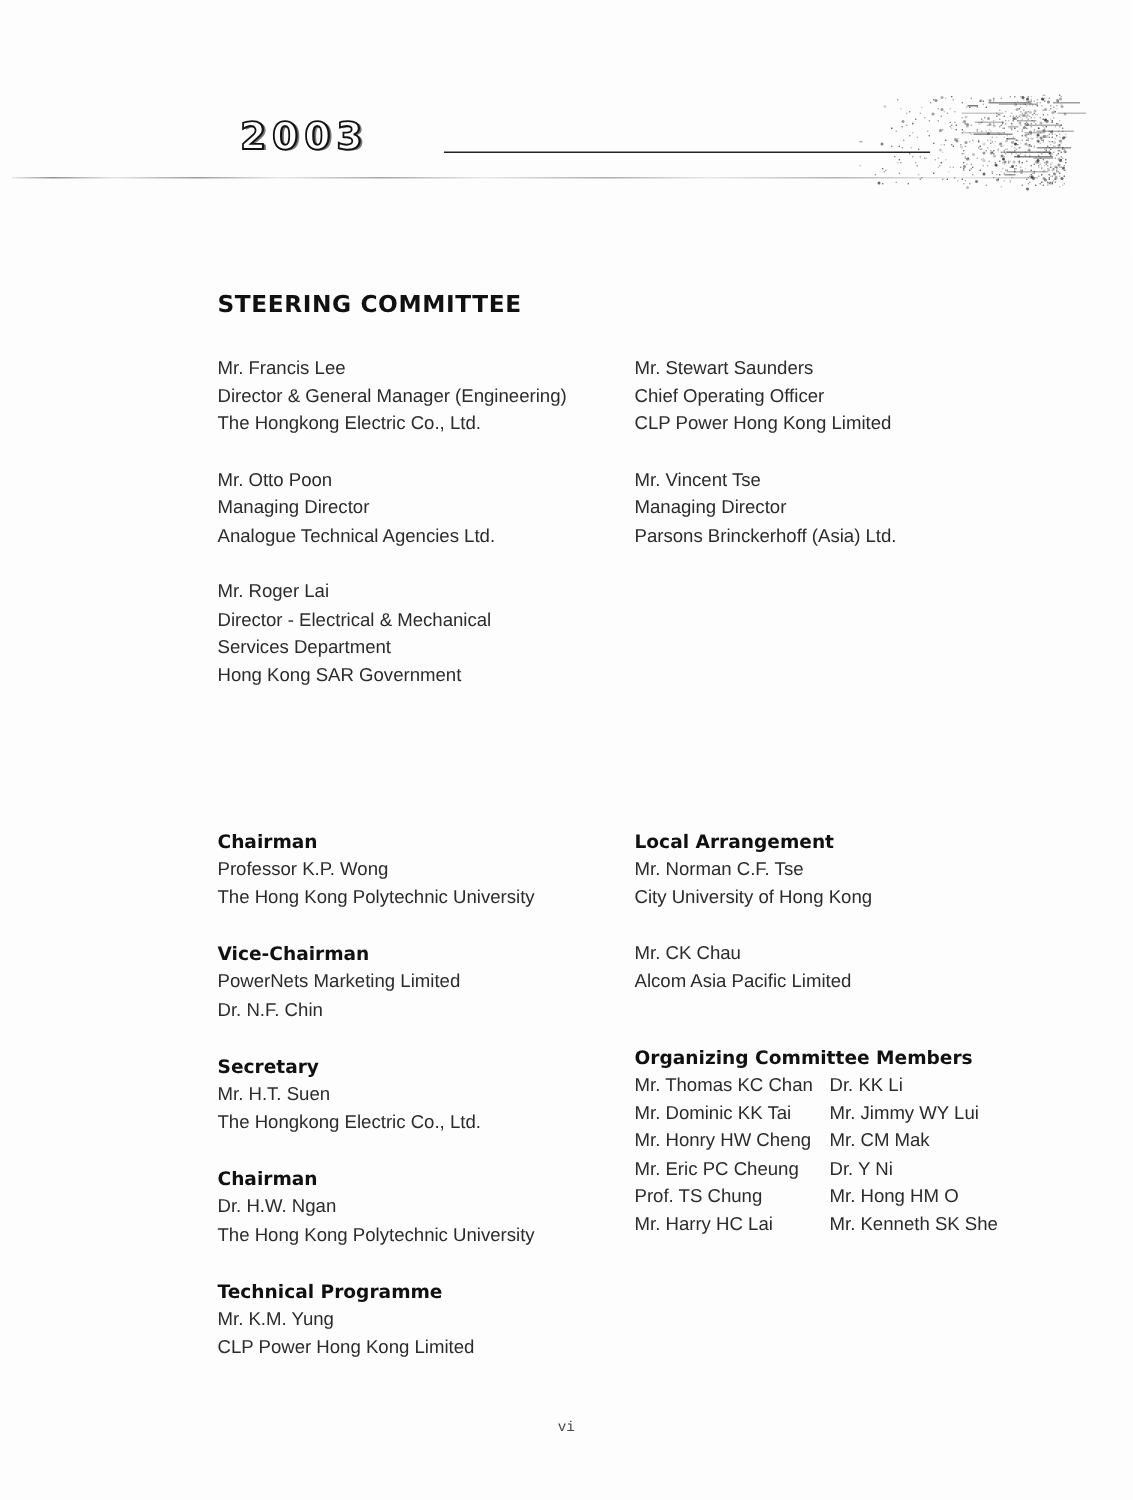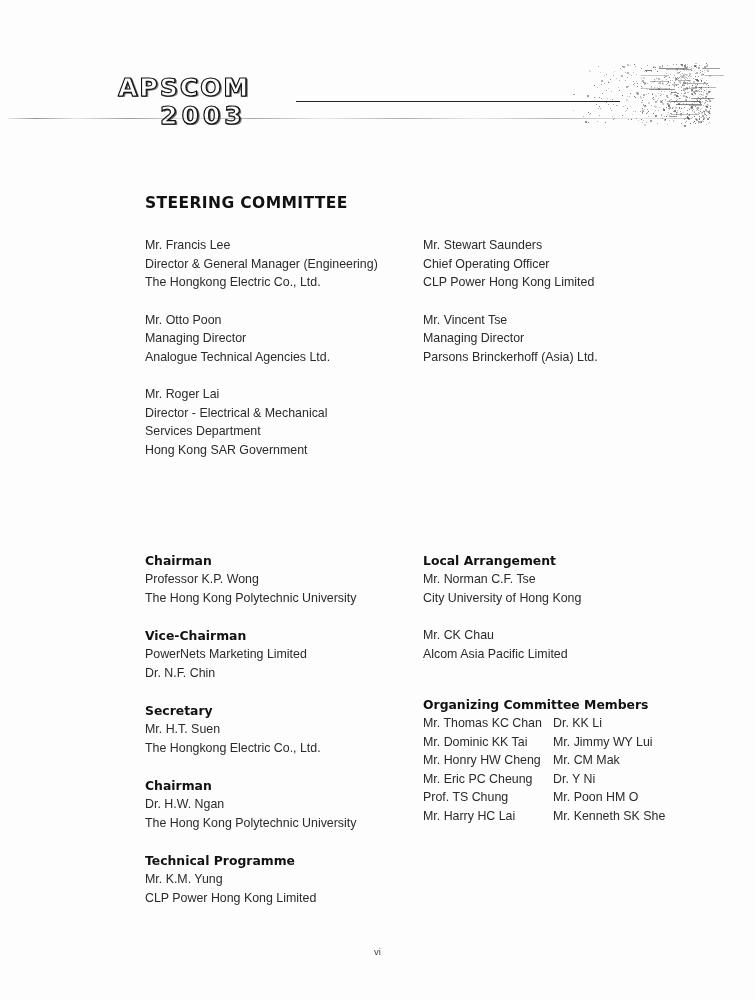--- a/index.html
+++ b/index.html
@@ -150,20 +150,21 @@
   }
 
   .folio {
     position: absolute;
     left: 0;
     top: 946px;
     width: 755px;
     text-align: center;
     font-size: 9.5px;
     color: #444;
+    font-family: Liberation Mono, monospace;
   }
   .dust {
     position: absolute;
     border-radius: 50%;
     background: #9a9a9a;
   }
 </style>
 </head>
 <body>
 
@@ -906,21 +907,20 @@
         <div style="position: absolute; left: 152.3px; top: 34.6px; width: 21.4px; height: 1px; background: rgb(58, 58, 58); opacity: 0.6;"></div>
         <div style="position: absolute; left: 127.7px; top: 37.9px; width: 9.8px; height: 1px; background: rgb(58, 58, 58); opacity: 0.33;"></div>
         <div style="position: absolute; left: 130.7px; top: 38px; width: 29.3px; height: 1px; background: rgb(58, 58, 58); opacity: 0.7;"></div>
         <div style="position: absolute; left: 126.2px; top: 6px; width: 25.7px; height: 1px; background: rgb(58, 58, 58); opacity: 0.39;"></div>
         <div style="position: absolute; left: 105.4px; top: 7.3px; width: 6.8px; height: 1px; background: rgb(58, 58, 58); opacity: 0.74;"></div>
         <div style="position: absolute; left: 164.5px; top: 11.5px; width: 19.1px; height: 1px; background: rgb(58, 58, 58); opacity: 0.37;"></div>
         <div style="position: absolute; left: 130.6px; top: 28.9px; width: 6.9px; height: 1px; background: rgb(58, 58, 58); opacity: 0.63;"></div>
         <div style="position: absolute; left: 119px; top: 4.7px; width: 27.6px; height: 1px; background: rgb(58, 58, 58); opacity: 0.64;"></div>
       </div>
     <div class="logo-block">
-      <div class="logo-apscom">APSCOM</div>
       <div class="logo-year">2003</div>
     </div>
     <div class="rule-top"></div>
     <div class="rule-bottom"></div>
   </div>
 
   <div class="section-title" style="left:145px; top:194px;">STEERING COMMITTEE</div>
 
   <div class="col" id="s1-left" style="left:145px; top:236px;">
       <div class="entry">
@@ -1000,21 +1000,21 @@
     <div class="members-grid" id="members-grid">
         <div class="cell">Mr. Thomas KC Chan</div>
         <div class="cell">Dr. KK Li</div>
         <div class="cell">Mr. Dominic KK Tai</div>
         <div class="cell">Mr. Jimmy WY Lui</div>
         <div class="cell">Mr. Honry HW Cheng</div>
         <div class="cell">Mr. CM Mak</div>
         <div class="cell">Mr. Eric PC Cheung</div>
         <div class="cell">Dr. Y Ni</div>
         <div class="cell">Prof. TS Chung</div>
-        <div class="cell">Mr. Poon HM O</div>
+        <div class="cell">Mr. Hong HM O</div>
         <div class="cell">Mr. Harry HC Lai</div>
         <div class="cell">Mr. Kenneth SK She</div>
       </div>
   </div>
 
   <div class="folio">vi</div>
 
 </div>
 
 </body></html>

